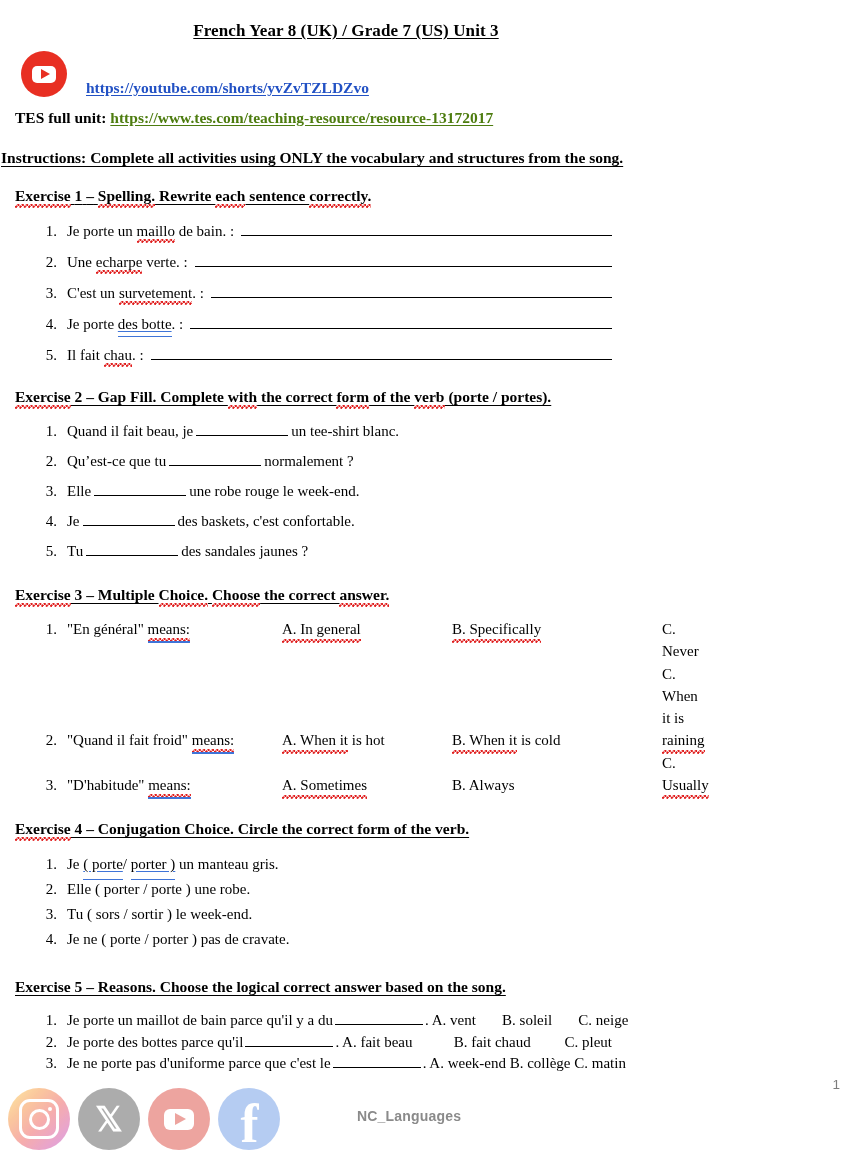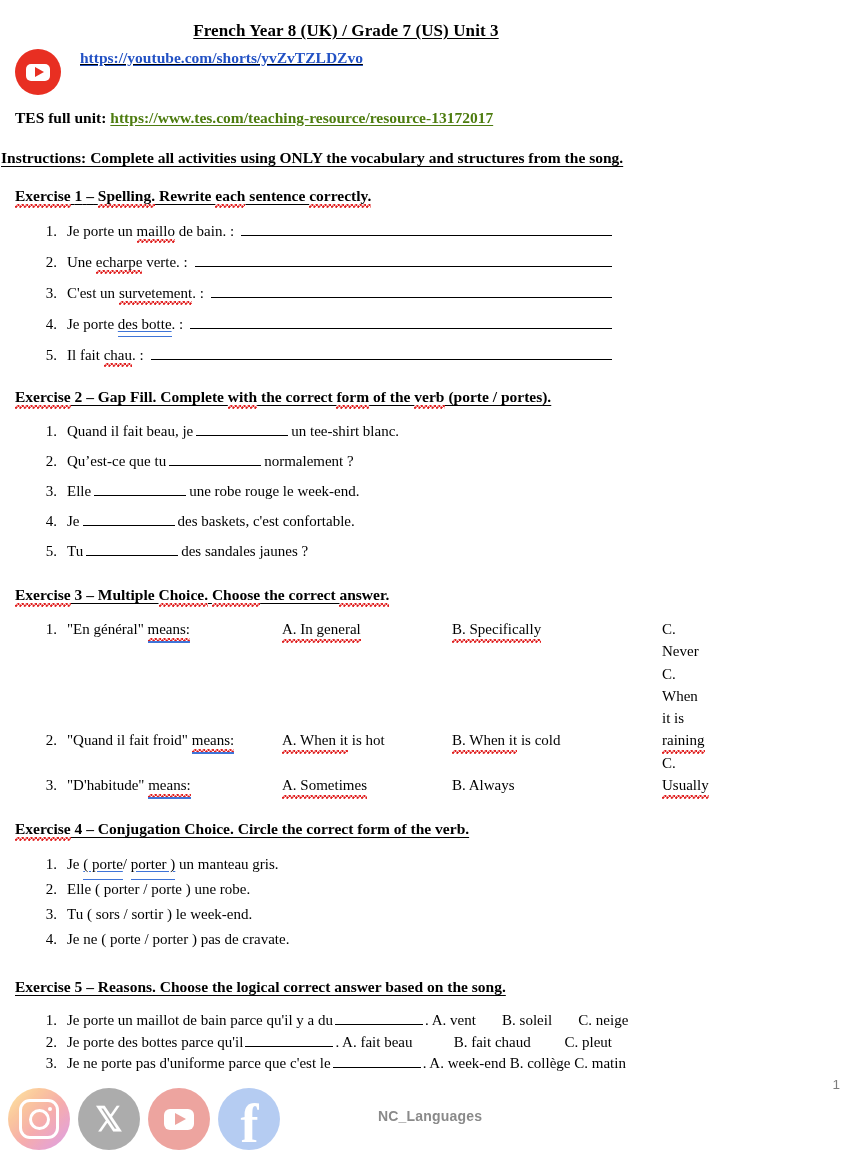--- a/index.html
+++ b/index.html
@@ -32,25 +32,24 @@
     margin: 0;
     padding-top: 21px;
   }
   .doc-title span {
     text-decoration: underline;
     text-underline-offset: 2px;
   }
 
   .yt-row {
     display: flex;
-    align-items: flex-start;
+    align-items: flex-end;
     margin-top: 8px;
-    padding-left: 15px;
+    padding-left: 21px;
     height: 48px;
-    text-decoration: underline;
   }
   .yt-logo {
     width: 46px;
     height: 46px;
     border-radius: 50%;
     background: #e82f22;
     display: flex;
     align-items: center;
     justify-content: center;
     flex: 0 0 auto;
@@ -315,21 +314,21 @@
     color: #fff;
     font-family: "Liberation Serif", serif;
     font-weight: bold;
     font-size: 54px;
     line-height: 0.92;
     letter-spacing: -1px;
   }
 
   .brand {
     position: absolute;
-    left: 378px;
+    left: 357px;
     bottom: 44px;
     font-family: "Liberation Sans", sans-serif;
     font-weight: bold;
     font-size: 14px;
     color: #8a8a8a;
     letter-spacing: 0.2px;
   }
   .pageno {
     position: absolute;
     right: 26px;

